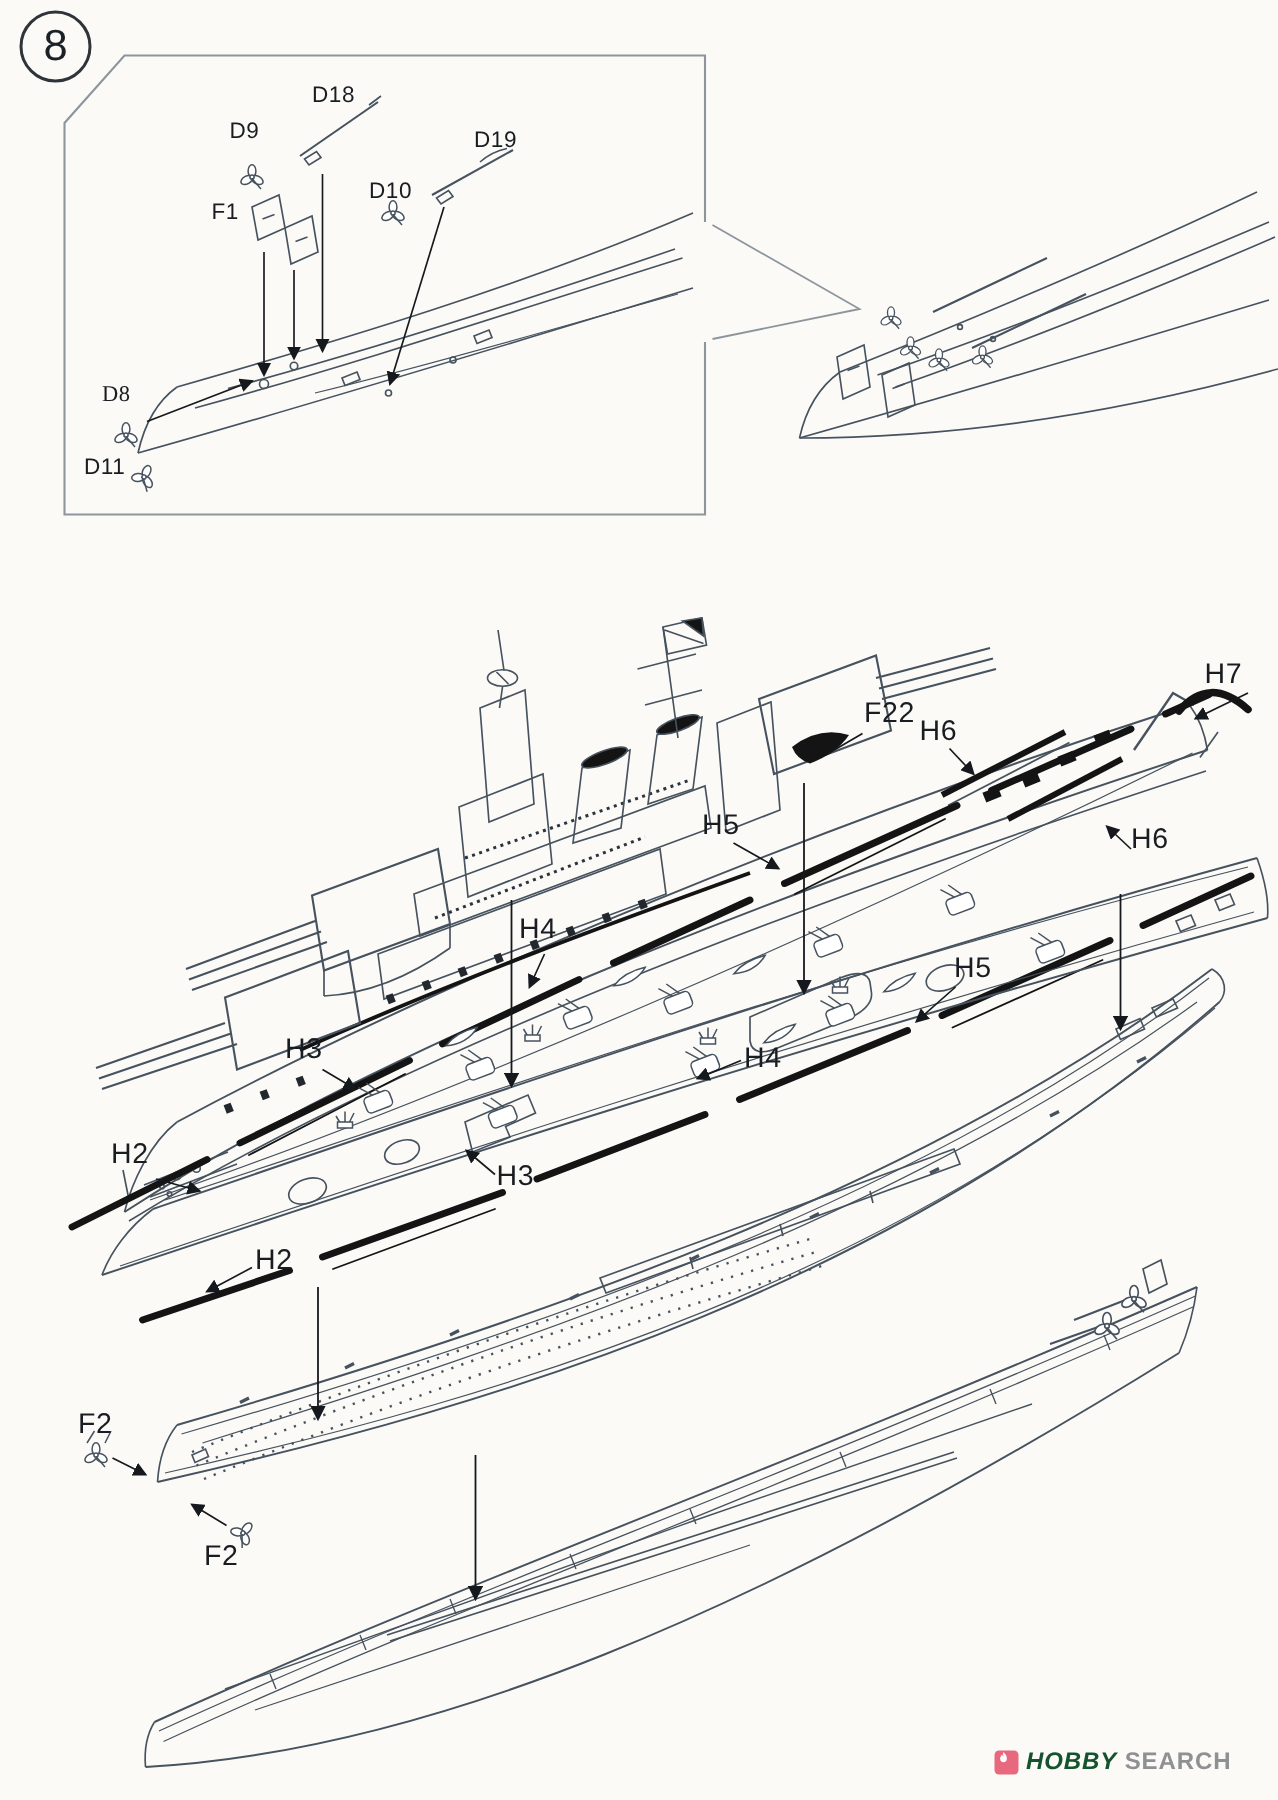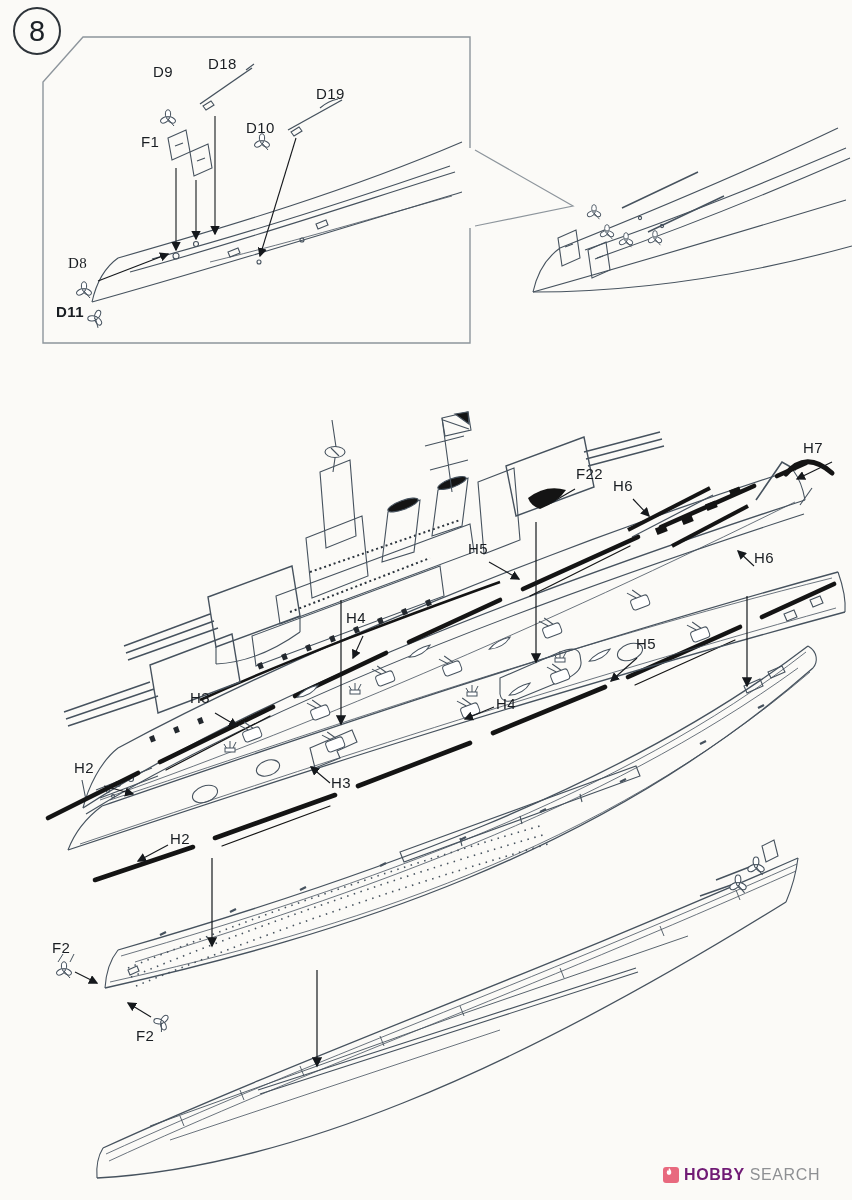--- a/index.html
+++ b/index.html
@@ -6,35 +6,35 @@
   .page{
     position:relative;width:852px;height:1200px;margin:0 auto;
     background:#fbfaf7;overflow:hidden;
     font-family:"Liberation Sans", sans-serif;
   }
   svg{position:absolute;left:0;top:0;}
   .lbl{
     position:absolute;font-size:15px;color:#191d22;line-height:1;
     letter-spacing:.4px;white-space:nowrap;
   }
-  .lbl.lg{font-size:15px;}
+  .lbl.lg{font-size:19px;}
   .step-badge{
     position:absolute;left:13px;top:7px;width:44px;height:44px;
     border:2.4px solid #2e343a;border-radius:50%;
     display:flex;align-items:center;justify-content:center;
     font-size:29px;color:#1c2127;
   }
   .watermark{
     position:absolute;left:663px;top:1166px;height:18px;
     display:flex;align-items:center;gap:5px;
   }
   .wm-icon{width:16px;height:16px;border-radius:3px;background:#e8697e;
     display:flex;align-items:center;justify-content:center;}
-  .wm-brand{font-size:16px;font-weight:bold;color:#701a75;letter-spacing:.6px;}
-  .wm-name{font-size:16px;font-weight:normal;color:#8e9093;letter-spacing:.6px;}
+  .wm-brand{font-size:16px;font-weight:bold;color:#14532d;letter-spacing:.6px;font-style:italic;}
+  .wm-name{font-size:16px;font-weight:bold;color:#8e9093;letter-spacing:.6px;}
 </style>
 </head>
 <body>
 
 <div class="page">
 
 <svg width="852" height="1200" viewBox="0 0 852 1200">
   <defs>
     <marker id="ah" viewBox="0 0 10 10" refX="8.5" refY="5" markerWidth="8.5" markerHeight="8.5" orient="auto">
       <path d="M0,0 L10,5 L0,10 Z" fill="#15181c"></path>
@@ -326,26 +326,26 @@
     <line x1="75" y1="972" x2="97" y2="983" marker-end="url(#ah)"></line>
     <line x1="151" y1="1017" x2="128" y2="1003" marker-end="url(#ah)"></line>
   </g>
 </svg>
 
 <div class="step-badge">
   <span>8</span>
 </div>
 
 <div class="lbl" style="left:208px;top:56px;">D18</div>
-<div class="lbl" style="left:153px;top:64px;">D9</div>
+<div class="lbl" style="left:153px;top:80px;">D9</div>
 <div class="lbl" style="left:316px;top:86px;">D19</div>
 <div class="lbl" style="left:246px;top:120px;">D10</div>
 <div class="lbl" style="left:141px;top:134px;">F1</div>
 <div class="lbl" style="left:68px;top:256px;font-family:Liberation Serif, serif;">D8</div>
-<div class="lbl" style="left:56px;top:304px;font-weight:bold;">D11</div>
+<div class="lbl" style="left:56px;top:304px;">D11</div>
 
 <div class="lbl lg" style="left:576px;top:466px;text-align:center;">F22</div>
 <div class="lbl lg" style="left:613px;top:478px;">H6</div>
 <div class="lbl lg" style="left:803px;top:440px;">H7</div>
 <div class="lbl lg" style="left:468px;top:541px;">H5</div>
 <div class="lbl lg" style="left:346px;top:610px;">H4</div>
 <div class="lbl lg" style="left:190px;top:690px;">H3</div>
 <div class="lbl lg" style="left:74px;top:760px;">H2</div>
 <div class="lbl lg" style="left:754px;top:550px;">H6</div>
 <div class="lbl lg" style="left:636px;top:636px;">H5</div>

